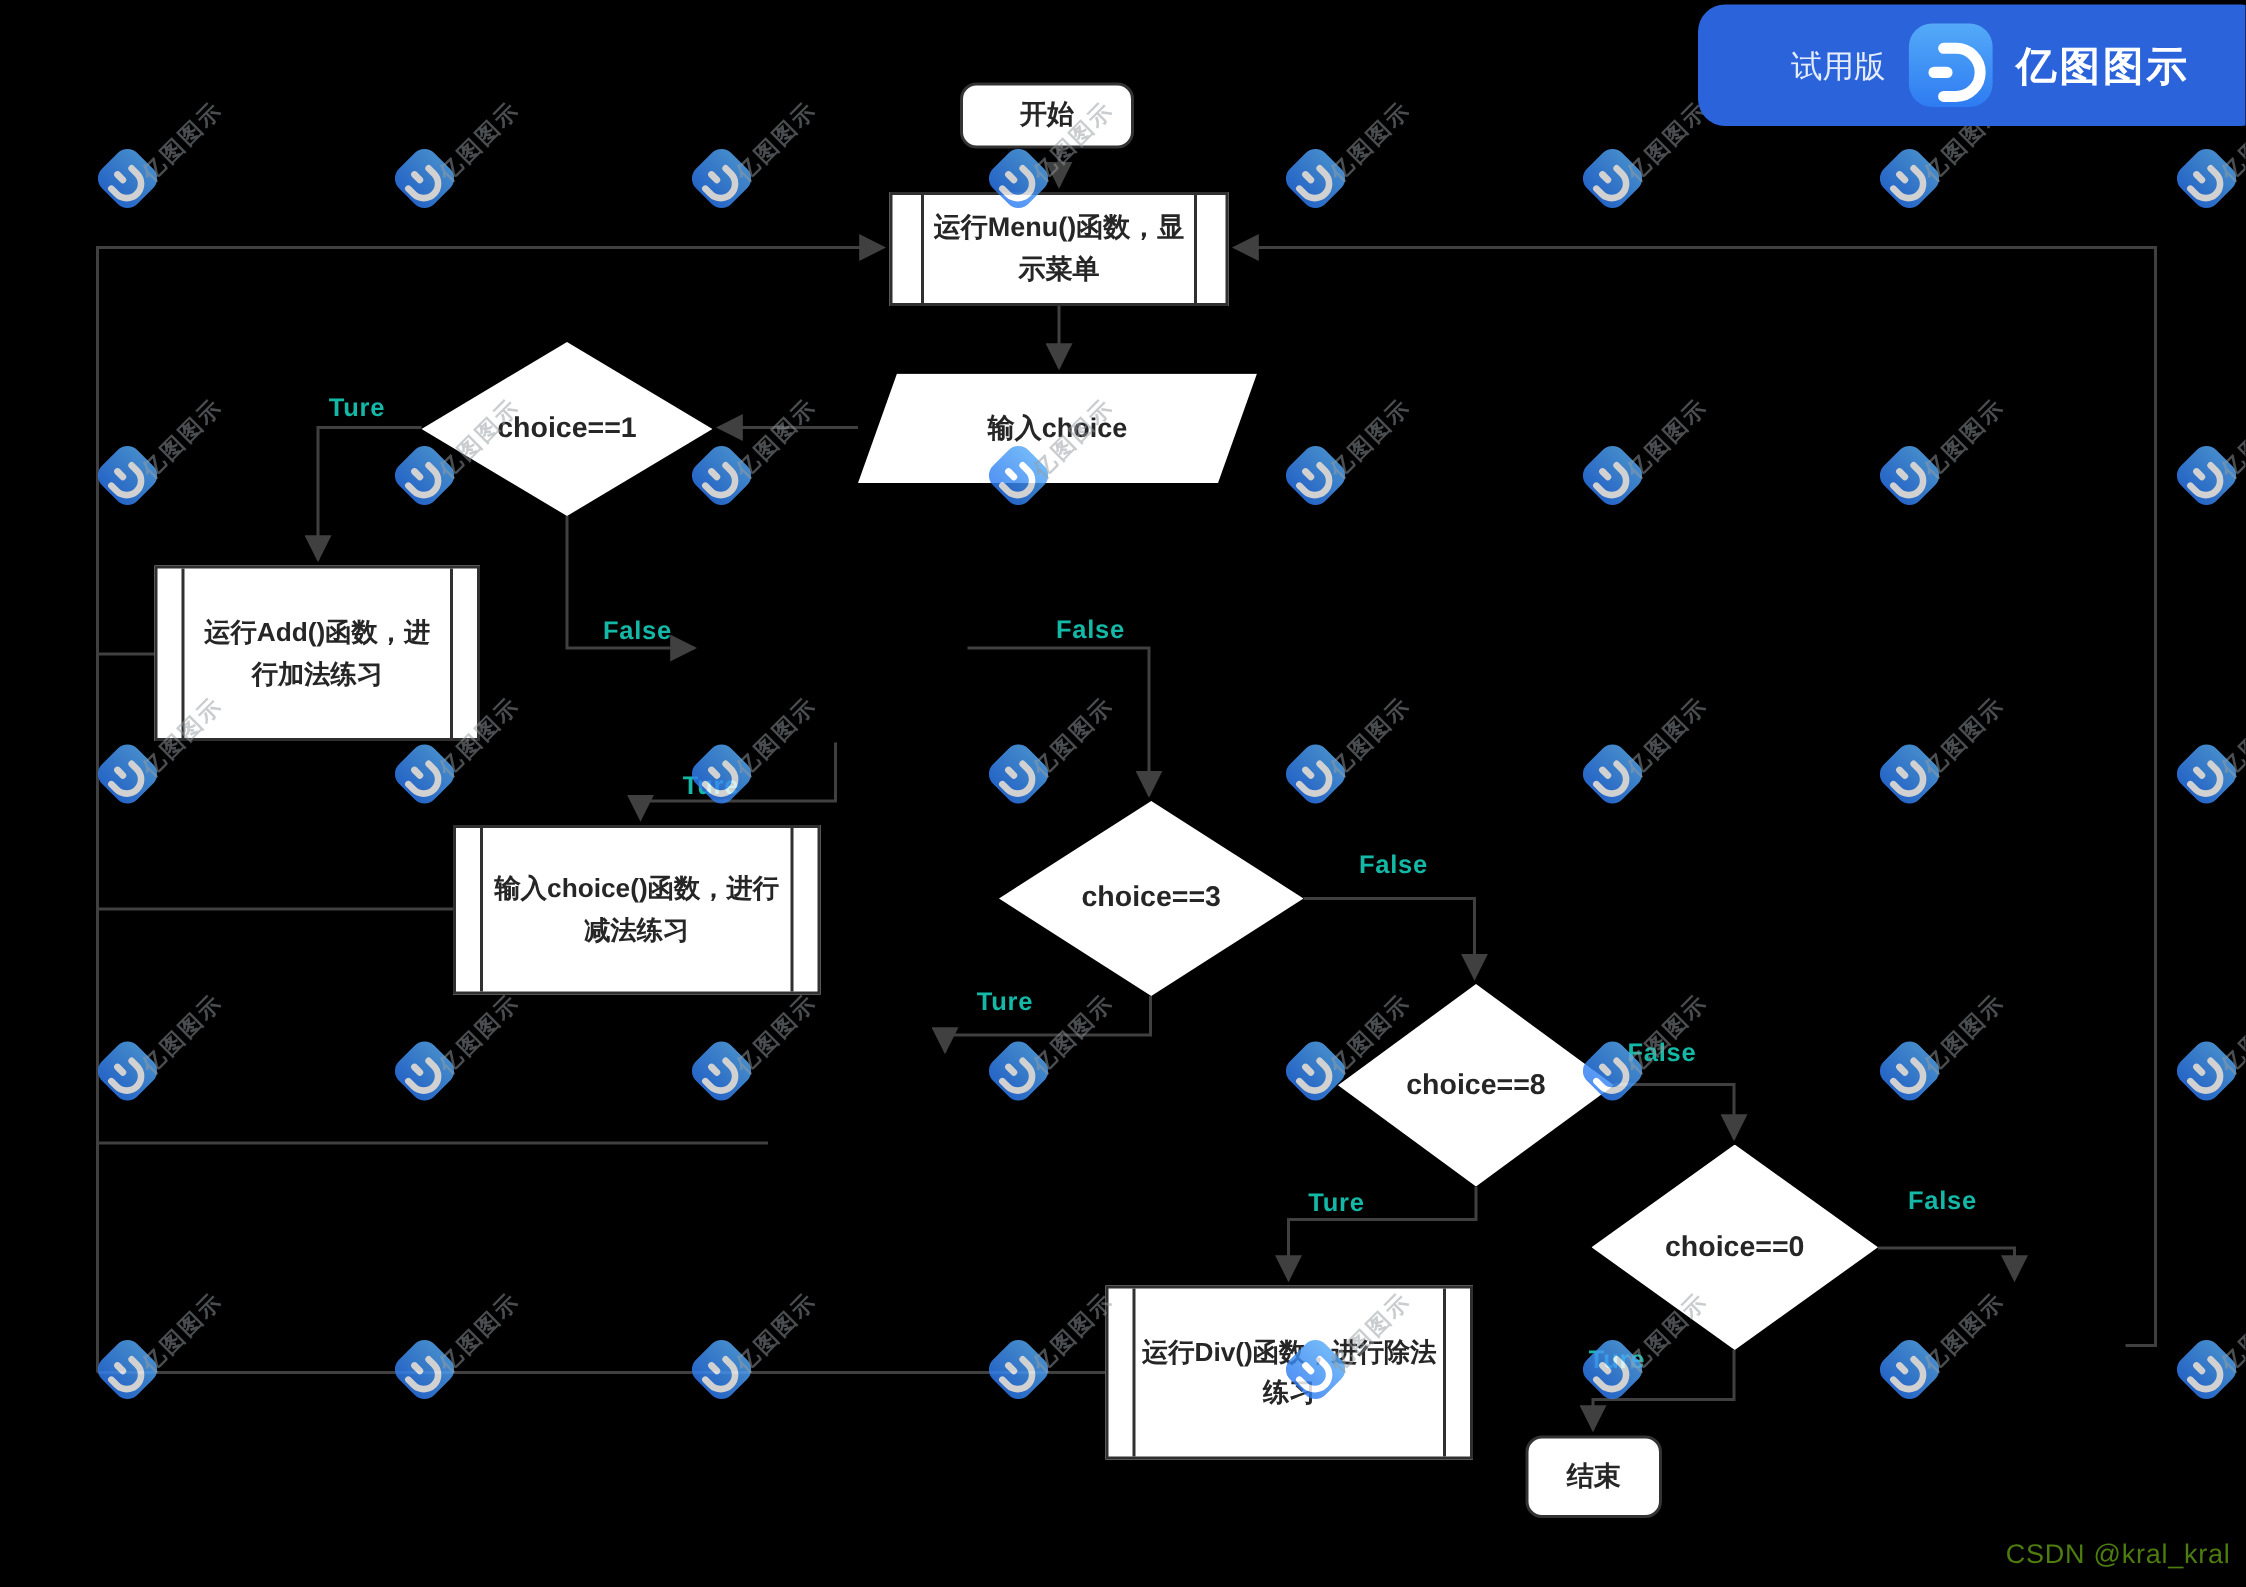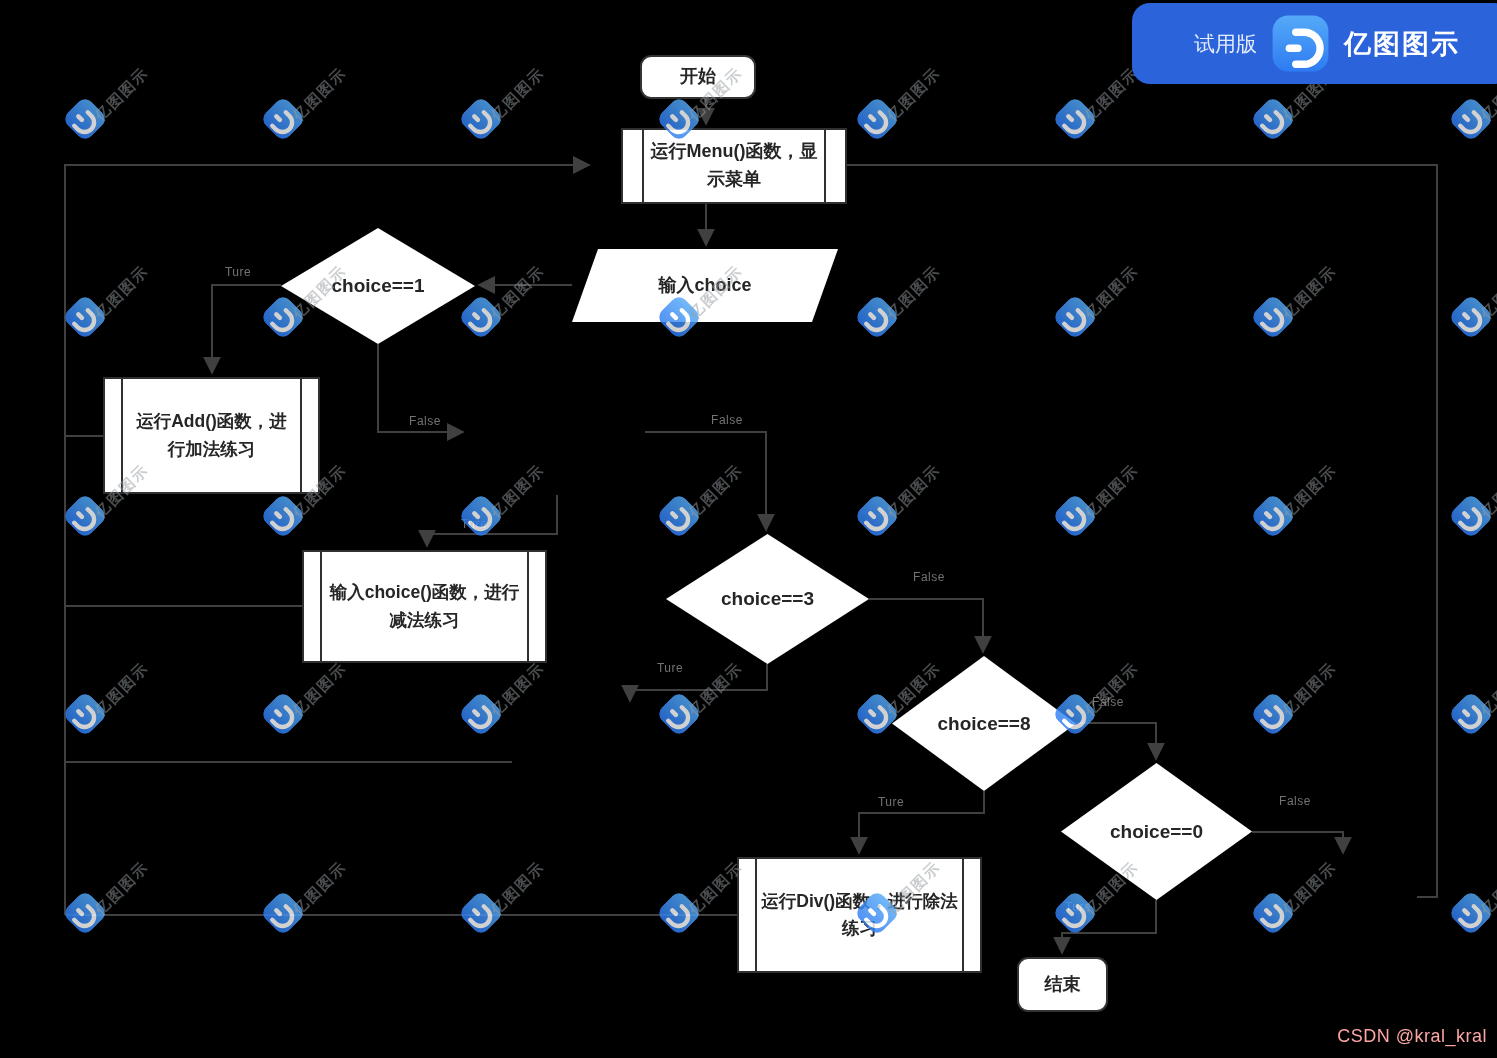--- a/index.html
+++ b/index.html
@@ -5,36 +5,36 @@
   html,body{margin:0;padding:0;background:#000;}
   body{width:1497px;height:1058px;position:relative;overflow:hidden;
        font-family:"Liberation Sans", sans-serif;}
   .canvas{position:absolute;inset:0;}
 
   
   .connectors{position:absolute;left:0;top:0;z-index:1;}
 
   
   .edge-label{position:absolute;z-index:2;transform:translate(-50%,-50%);
-    color:#737373;font-size:12px;font-weight:400;letter-spacing:.5px;white-space:nowrap;}
+    color:#14b8a6;font-size:17px;font-weight:700;letter-spacing:.5px;white-space:nowrap;}
 
   
   .node{position:absolute;z-index:3;background:#fff;color:#262626;
     display:flex;align-items:center;justify-content:center;text-align:center;
     font-weight:700;font-size:18px;line-height:1.55;white-space:pre-line;box-sizing:border-box;}
   .predef{border:2px solid #303030;}
   .predef::before,.predef::after{content:"";position:absolute;top:0;bottom:0;width:2px;background:#303030;}
   .predef::before{left:16px;}
   .predef::after{right:16px;}
   .terminator{border:2px solid #333;border-radius:11px;}
   .diamond{clip-path:polygon(50% 0,100% 50%,50% 100%,0 50%);font-size:19px;}
   .para{clip-path:polygon(var(--s) 0,100% 0,calc(100% - var(--s)) 100%,0 100%);text-align:center;}
 
   #n-start  {left:640px;top:55px; width:116px;height:44px;}
-  #n-menu   {left:593px;top:128px;width:226px;height:76px;margin-left:28px;}
+  #n-menu   {left:593px;top:128px;width:226px;height:76px;}
   #n-menu::before{left:19px;} #n-menu::after{right:19px;}
   #n-input  {left:572px;top:249px;width:266px;height:73px;--s:26px;}
   #n-d1     {left:281px;top:228px;width:194px;height:116px;}
   #n-add    {left:103px;top:377px;width:217px;height:117px;font-size:17.5px;}
   #n-d2     {left:467px;top:372px;width:178px;height:120px;}
   #n-minus  {left:302px;top:550px;width:245px;height:113px;font-size:17.5px;}
   #n-d3     {left:666px;top:534px;width:203px;height:130px;}
   #n-multip {left:512px;top:705px;width:237px;height:115px;font-size:17.5px;}
   #n-d4     {left:892px;top:656px;width:184px;height:135px;}
   #n-div    {left:737px;top:857px;width:245px;height:116px;font-size:17.5px;}
@@ -64,21 +64,21 @@
 
   
   .banner{position:absolute;left:1132px;top:3px;width:380px;height:81px;
     background:#2b63db;border-radius:18px;z-index:5;
     display:flex;align-items:center;gap:15px;padding-left:62px;box-sizing:border-box;}
   .banner .trial{color:rgba(255,255,255,.88);font-size:21px;}
   .banner .logo{width:57px;height:57px;flex:0 0 auto;}
   .banner .brand{color:#fff;font-size:27px;font-weight:700;letter-spacing:2px;}
 
   .credit{position:absolute;right:10px;bottom:11px;z-index:5;
-    color:#fca5a5;font-size:18px;letter-spacing:.5px;}
+    color:#4d7c0f;font-size:18px;letter-spacing:.5px;}
 </style>
 </head>
 <body>
 
 <svg width="0" height="0" style="position:absolute" aria-hidden="true">
   <defs>
     <linearGradient id="lg" x1="0" y1="0" x2="0" y2="1">
       <stop offset="0" stop-color="#54aaf8"></stop>
         <stop offset="1" stop-color="#2e7bf2"></stop>
     </linearGradient>

